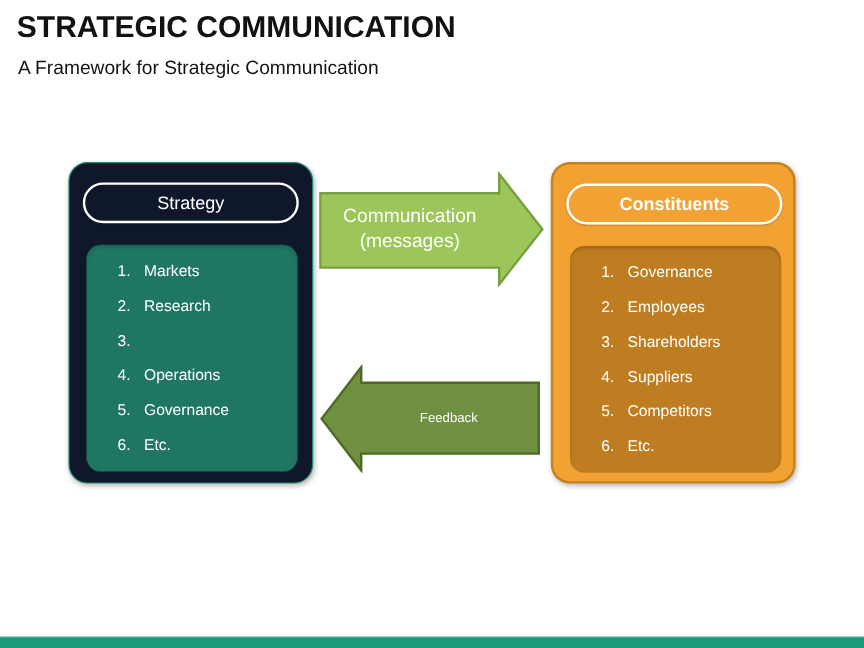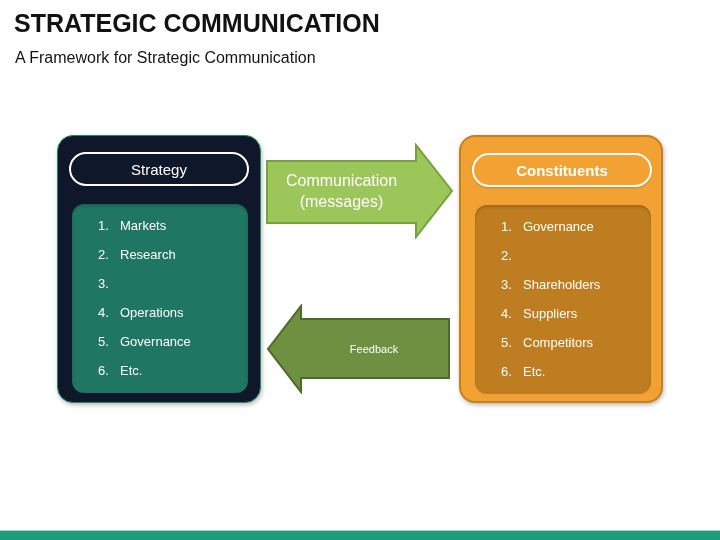--- a/index.html
+++ b/index.html
@@ -103,20 +103,21 @@
     <div class="pill bold">
       <span>Constituents</span>
     </div>
     <div class="inner orange-inner">
       <div class="row">
         <span class="num">1.</span>
         <span class="lbl">Governance</span>
       </div>
       <div class="row">
         <span class="num">2.</span>
+        <span class="lbl">Employees</span>
       </div>
       <div class="row">
         <span class="num">3.</span>
         <span class="lbl">Shareholders</span>
       </div>
       <div class="row">
         <span class="num">4.</span>
         <span class="lbl">Suppliers</span>
       </div>
       <div class="row">

